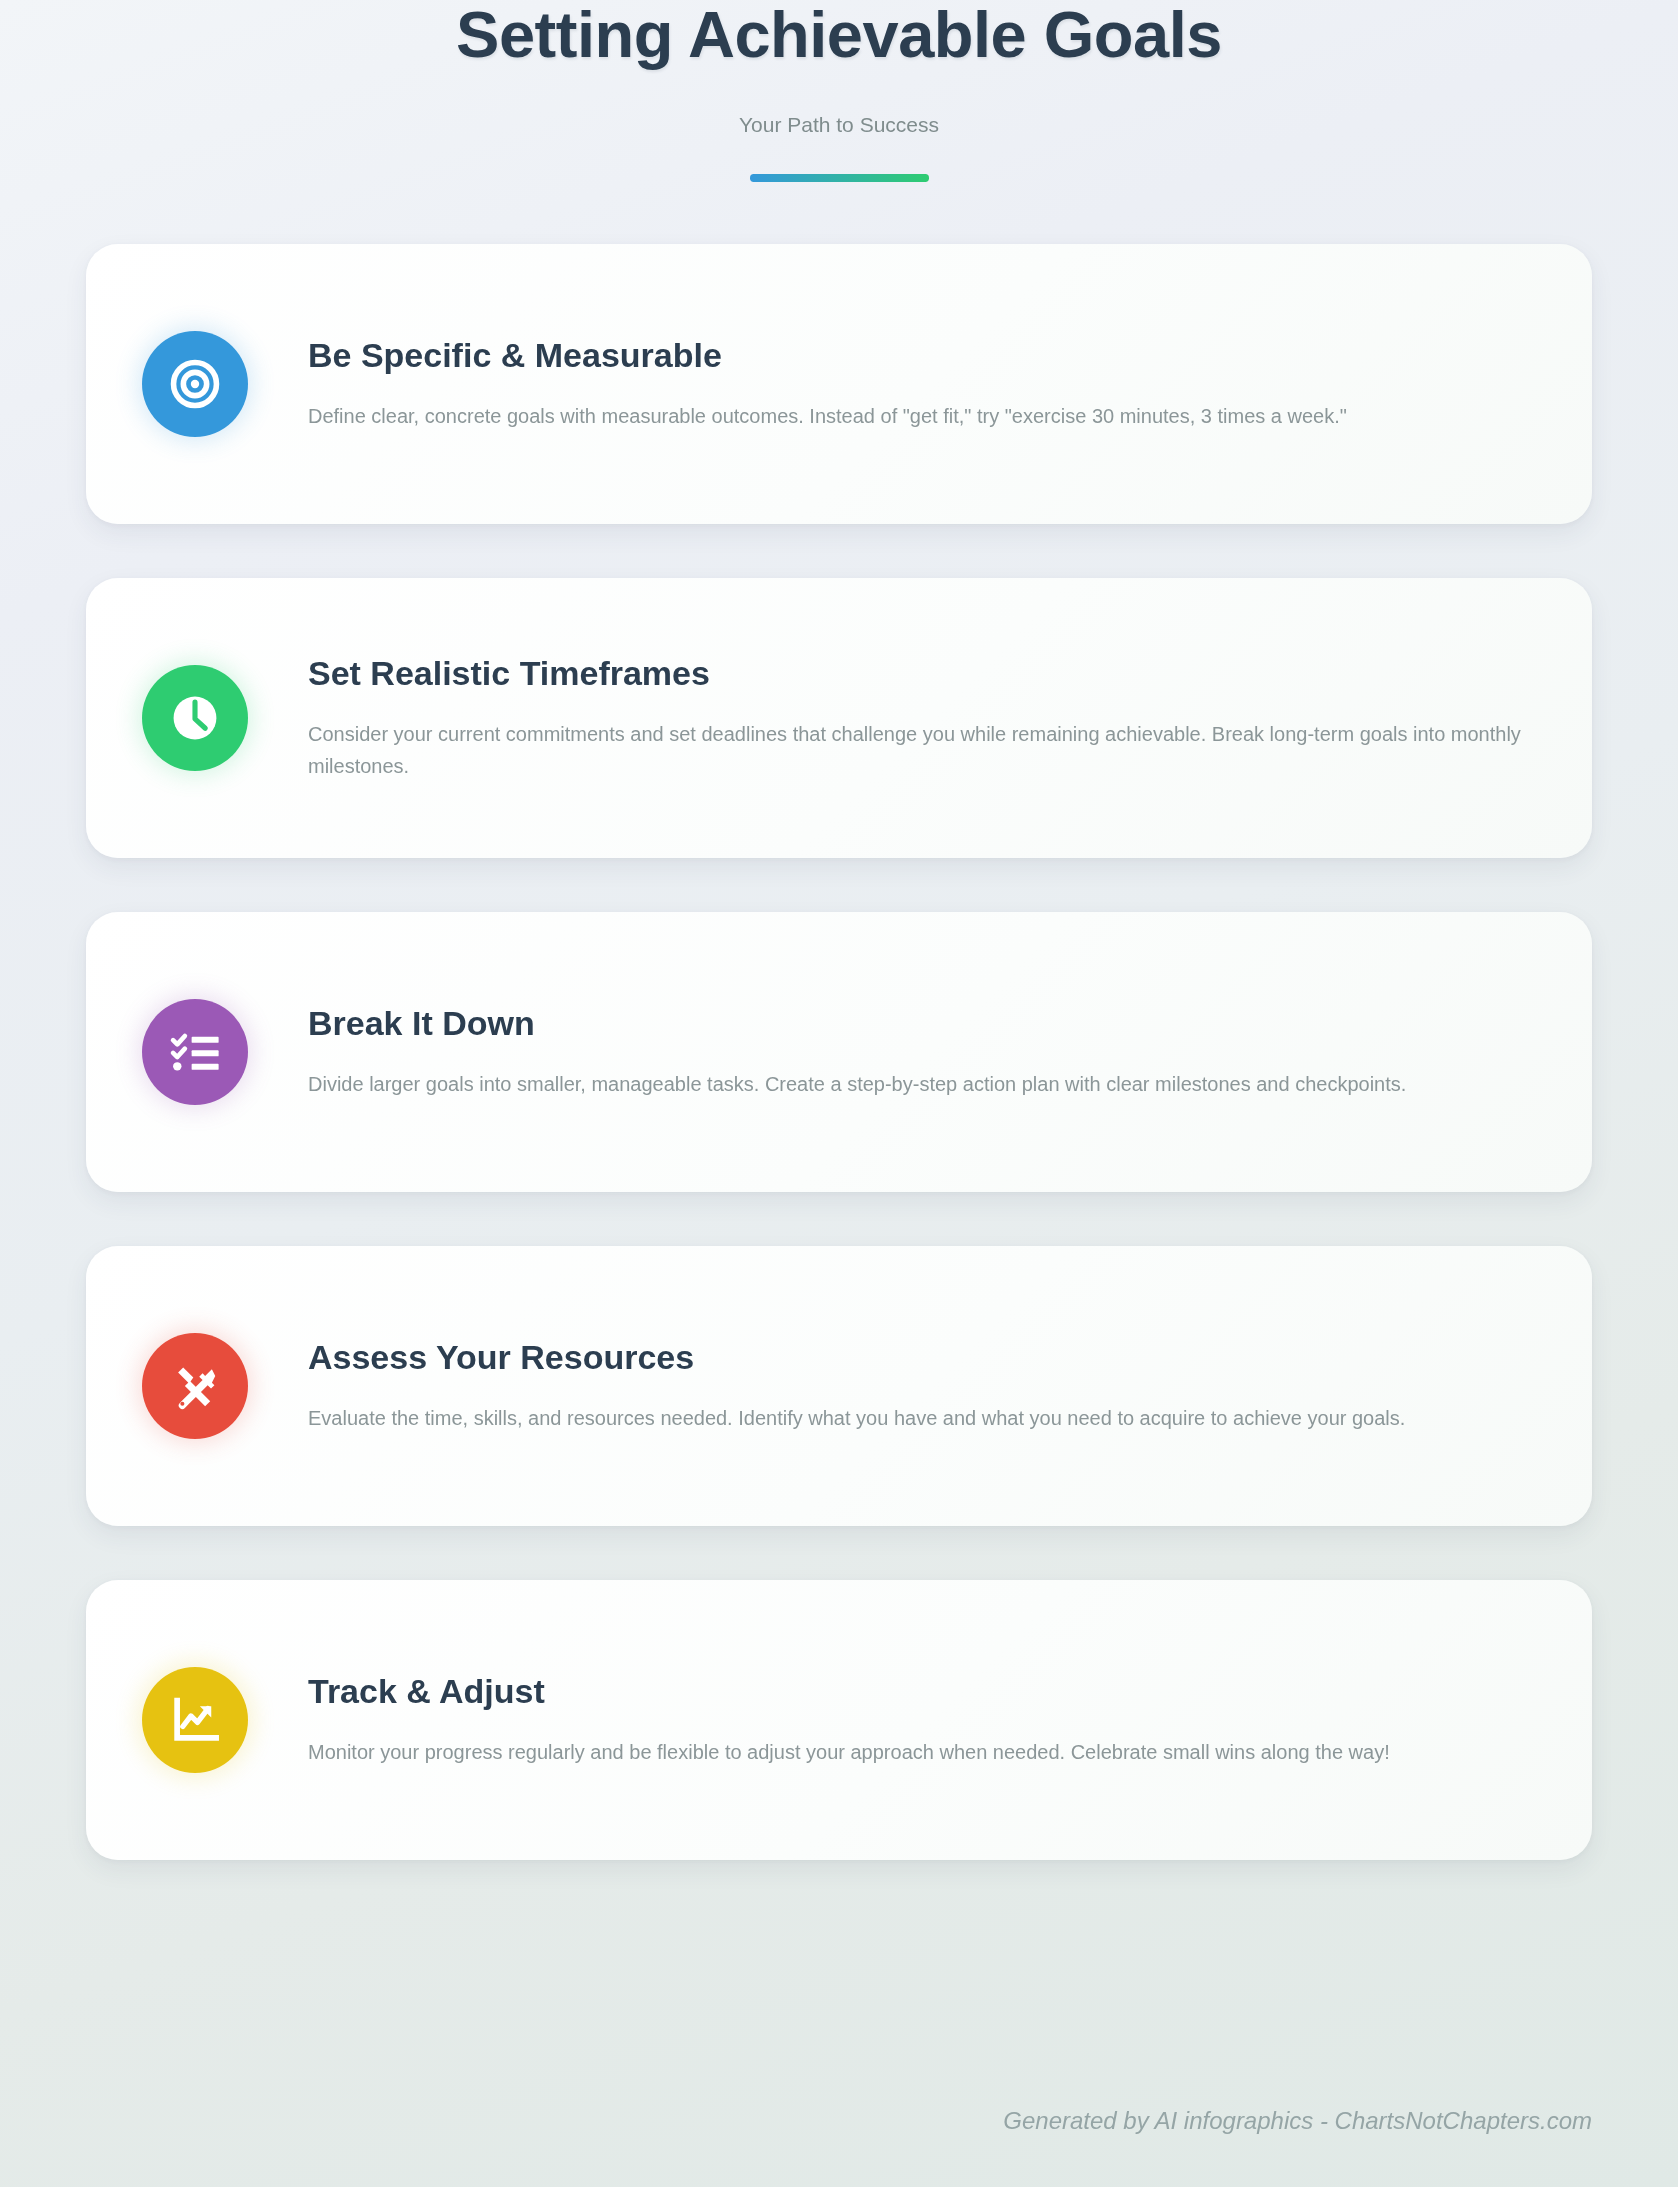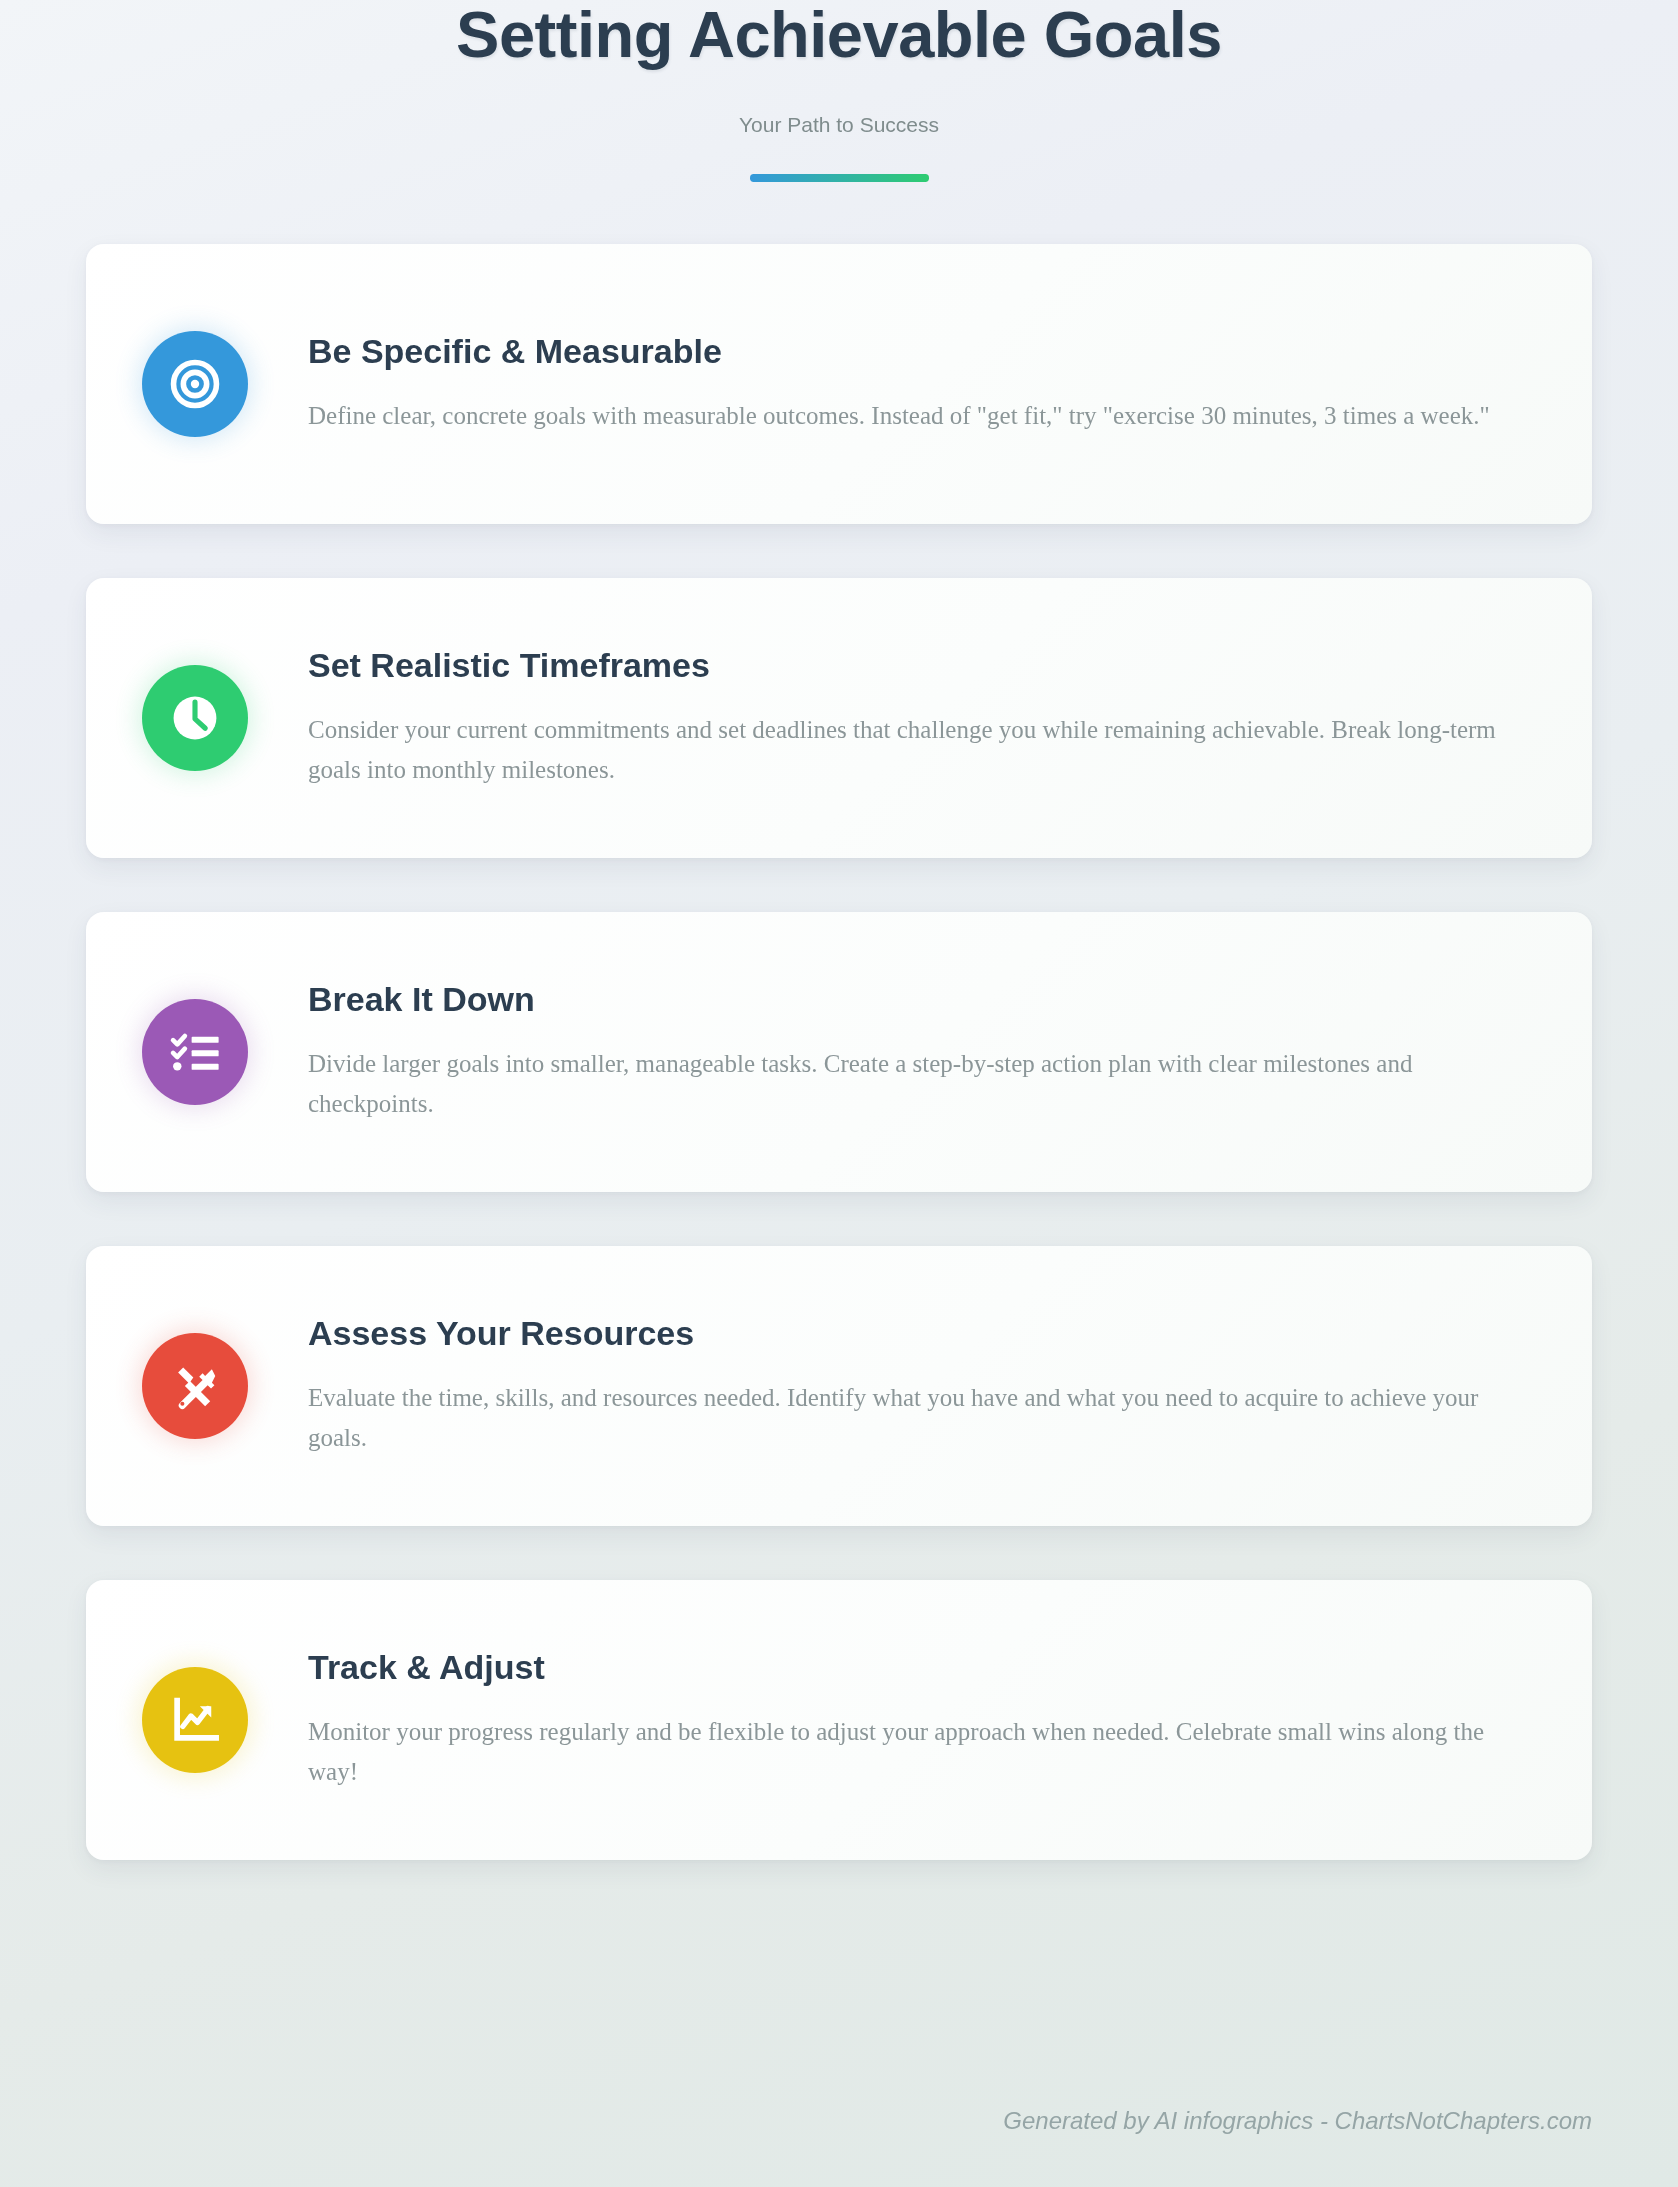--- a/index.html
+++ b/index.html
@@ -62,21 +62,21 @@
   .cards {
     margin-top: 62px;
     display: flex;
     flex-direction: column;
     gap: 54px;
   }
 
   .card {
     position: relative;
     min-height: 280px;
-    border-radius: 18px;
+    border-radius: 32px;
     display: flex;
     align-items: center;
     padding: 48px 71px 48px 56px;
     box-shadow: 0 9.3px 24px rgba(44,62,80,0.07),
                 0 1.9px 5.6px rgba(44,62,80,0.04);
   }
 
   .card-icon-wrap {
     flex: 0 0 auto;
     width: 106px;
@@ -102,25 +102,24 @@
 
   .card-title {
     font-size: 34px;
     font-weight: bold;
     color: #2c3e50;
     line-height: 1.2;
     margin-bottom: 24px;
   }
 
   .card-desc {
-    font-size: 25px;
+    font-size: 20px;
     line-height: 1.62;
     color: #8b9698;
     max-width: 1240px;
-    font-family: Liberation Serif, serif;
   }
 
   
   .footer {
     position: absolute;
     right: 86px;
     bottom: 52px;
     text-align: right;
   }
 

